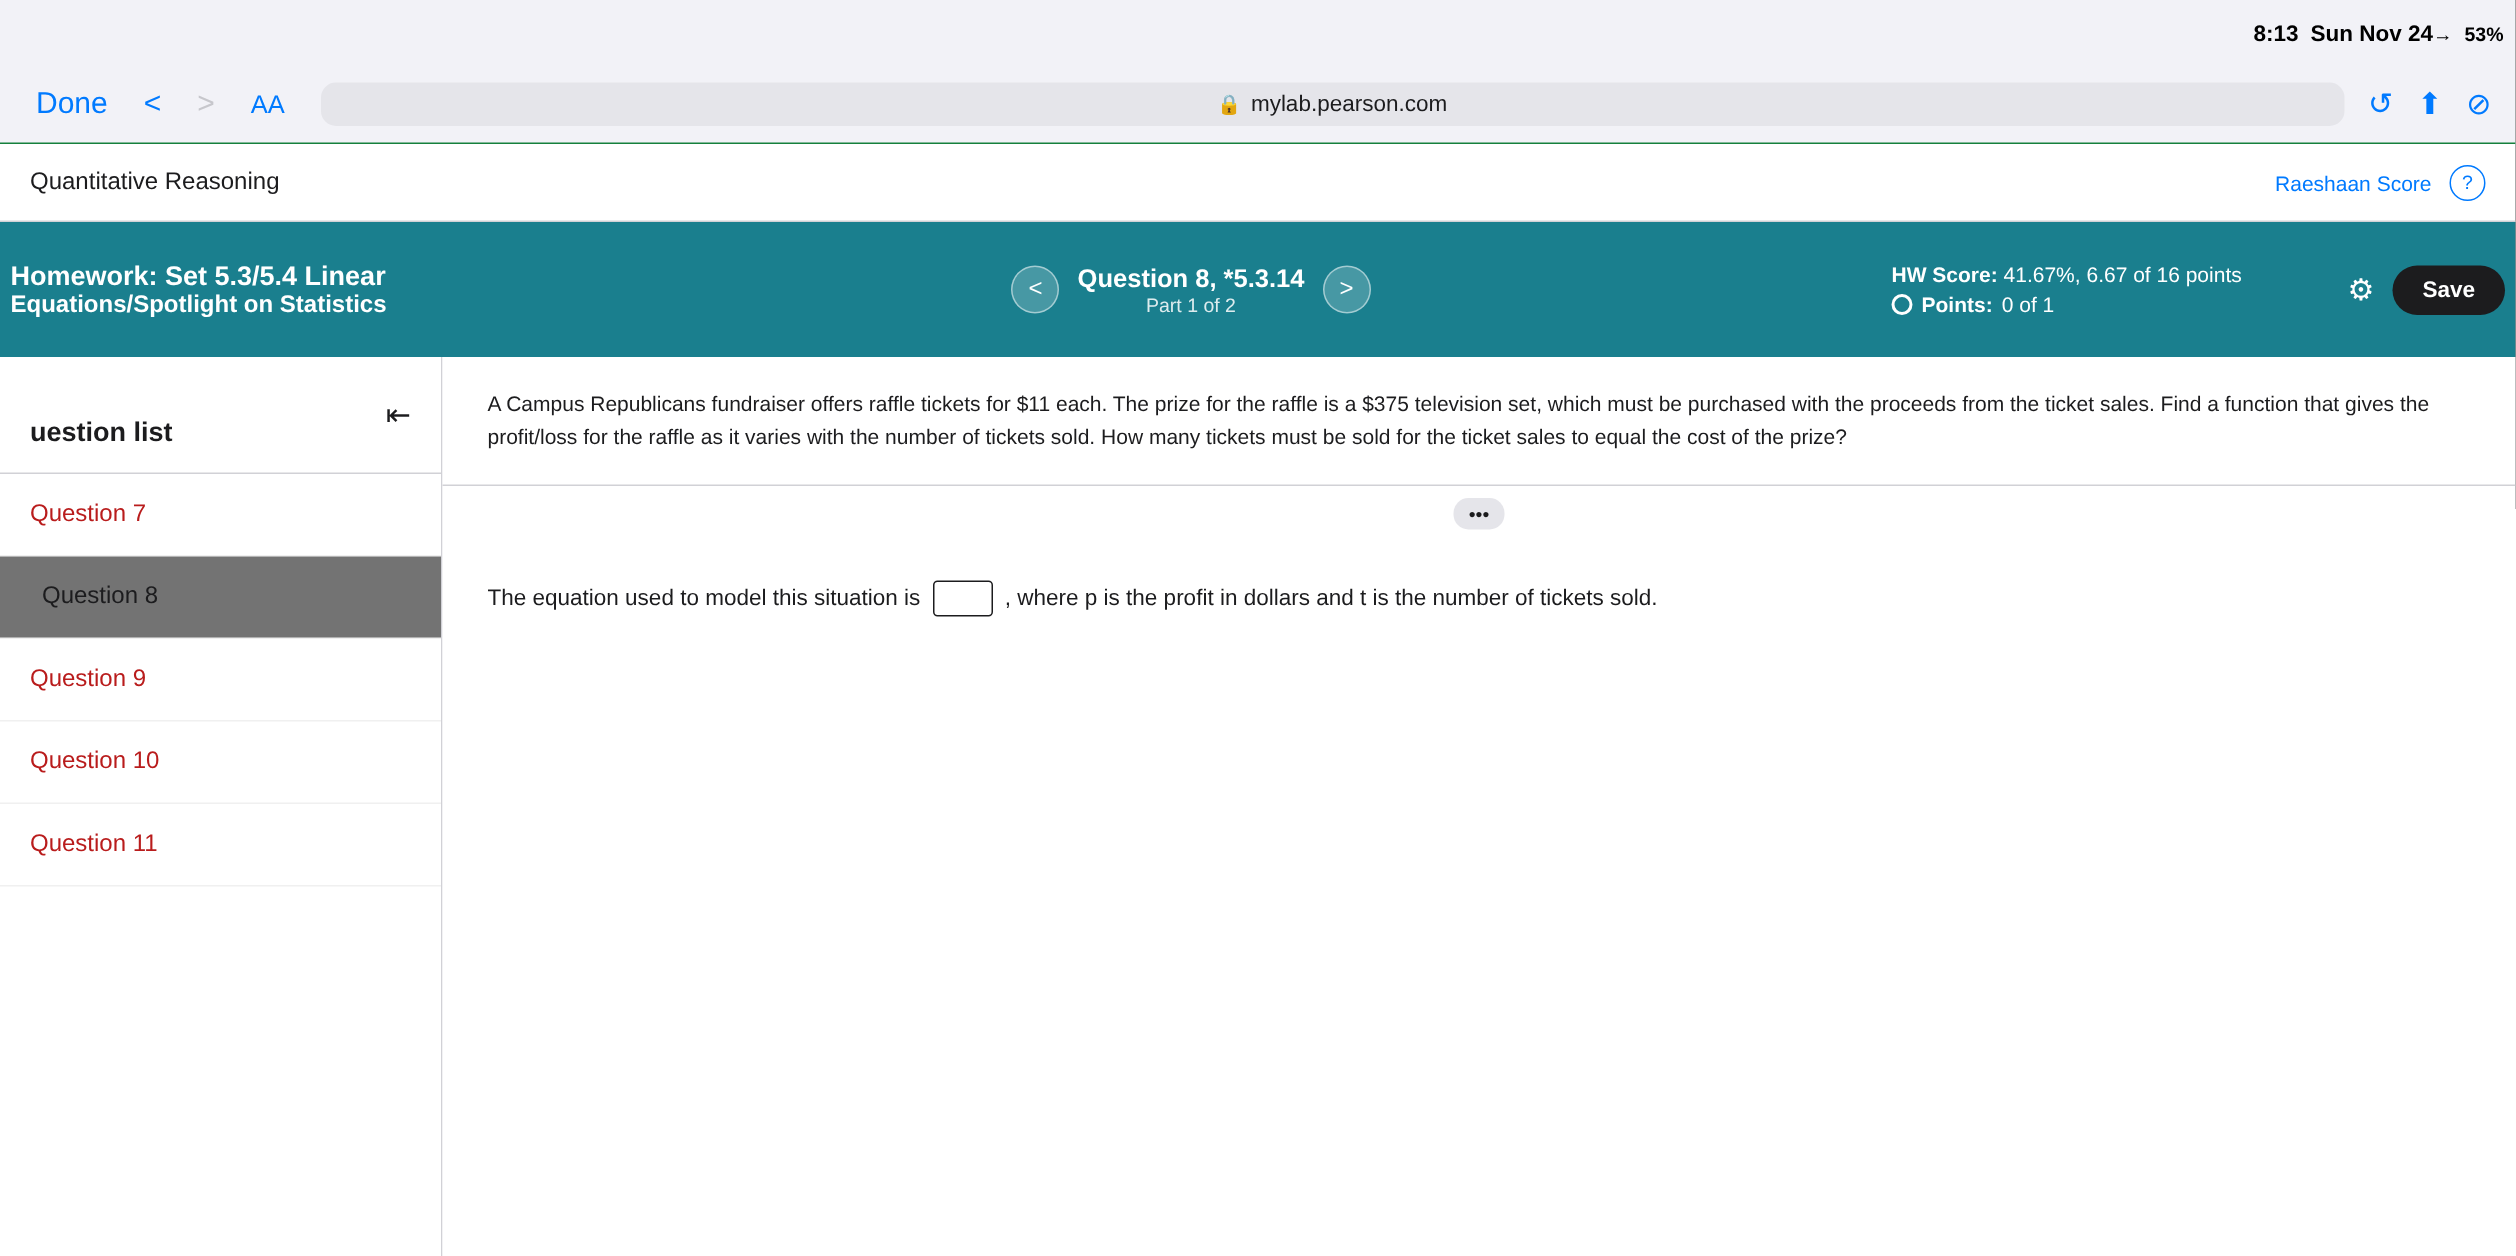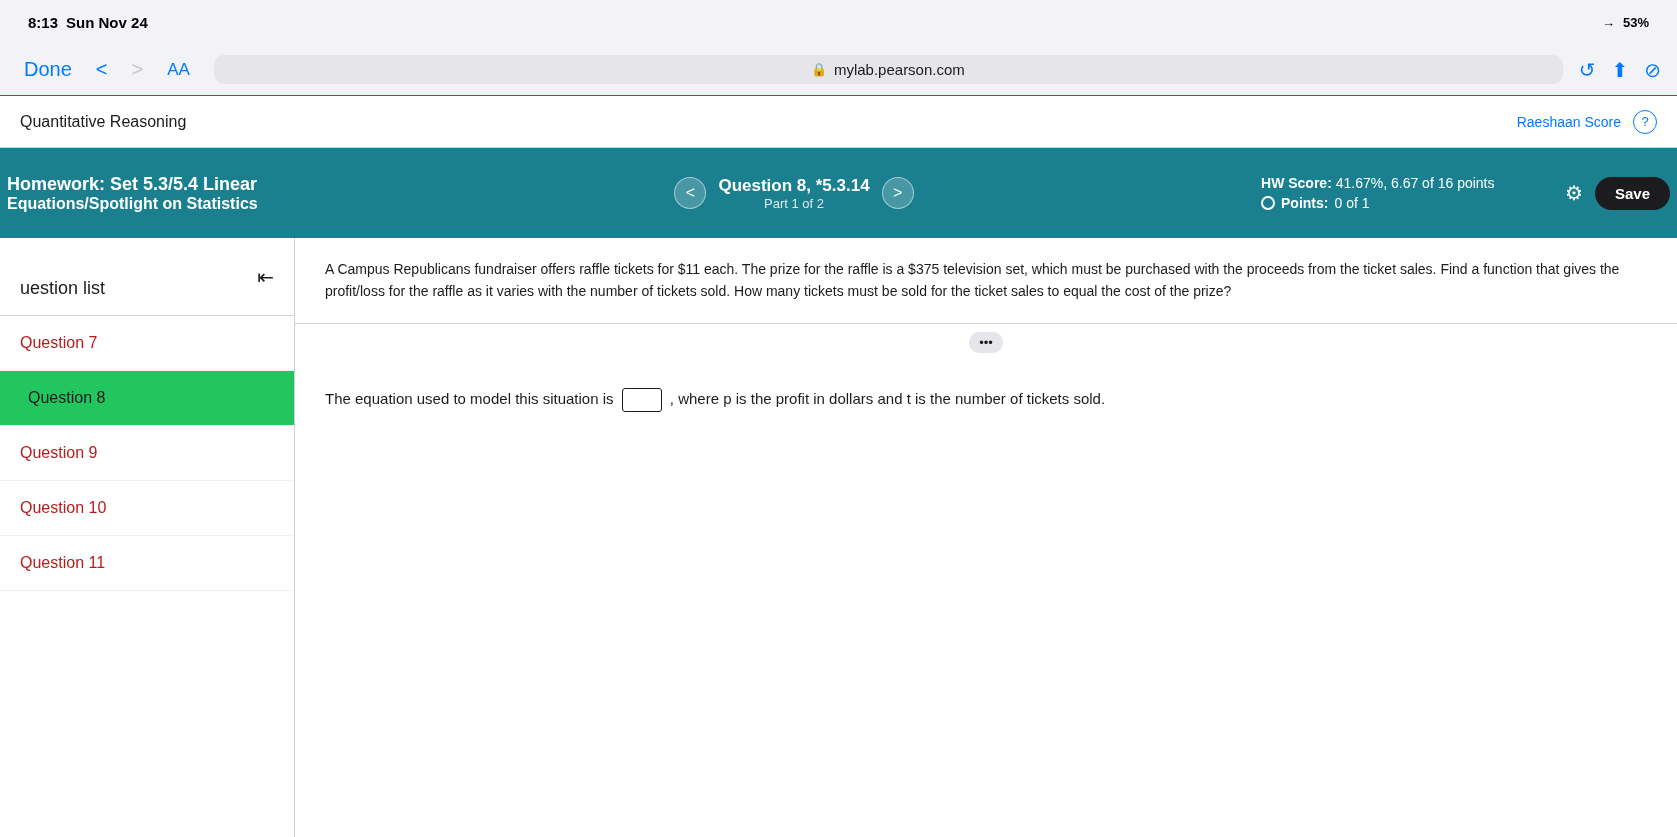--- a/index.html
+++ b/index.html
@@ -3,22 +3,22 @@
   <meta charset="utf-8">
   <style>
     * { box-sizing: border-box; margin: 0; padding: 0; }
     body { font-family: -apple-system, BlinkMacSystemFont, 'Helvetica Neue', Arial, sans-serif; background: #1a1a1a; width: 1677px; min-height: 837px; overflow-x: hidden; }
 
     
     .status-bar {
       background: #f2f2f7;
       display: flex;
       align-items: center;
-      justify-content: space-between;
-      padding: 0 28px;
+      justify-content: flex-end;
+      padding: 0 8px;
       height: 44px;
       font-size: 15px;
       font-weight: 600;
     }
     .status-bar-left { display: flex; align-items: center; gap: 8px; }
     .status-bar-right { display: flex; align-items: center; gap: 8px; font-size: 13px; }
 
     
     .browser-bar {
       background: #f2f2f7;
@@ -120,34 +120,34 @@
       width: 295px;
       background: #fff;
       border-right: 1px solid #d1d1d6;
       flex-shrink: 0;
     }
     .sidebar-header {
       display: flex; align-items: center; justify-content: space-between;
       padding: 16px 20px;
       border-bottom: 1px solid #d1d1d6;
     }
-    .sidebar-title { font-size: 18px; font-weight: 400; color: #1c1c1e; margin-top: 24px; }
+    .sidebar-title { font-size: 18px; font-weight: 700; color: #1c1c1e; margin-top: 24px; }
     .collapse-btn {
       background: none; border: none; cursor: pointer;
       font-size: 20px; color: #1c1c1e;
     }
     .sidebar-item {
       padding: 18px 20px;
       font-size: 16px;
       color: #b91c1c;
       border-bottom: 1px solid #f0f0f0;
       cursor: pointer;
     }
     .sidebar-item.active {
-      background: #22c55e;
+      background: #737373;
       color: #1c1c1e;
       padding-left: 28px;
     }
 
     
     .content-panel {
       flex: 1;
       background: #fff;
       padding: 0;
     }

